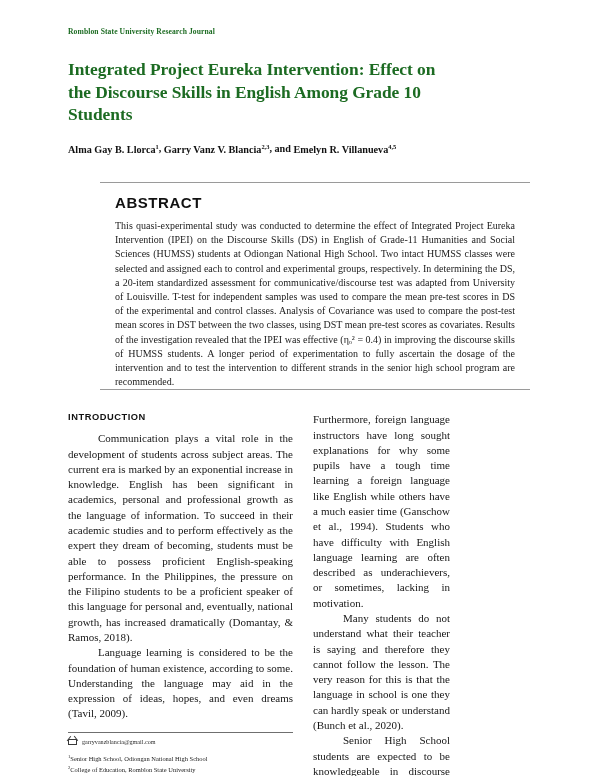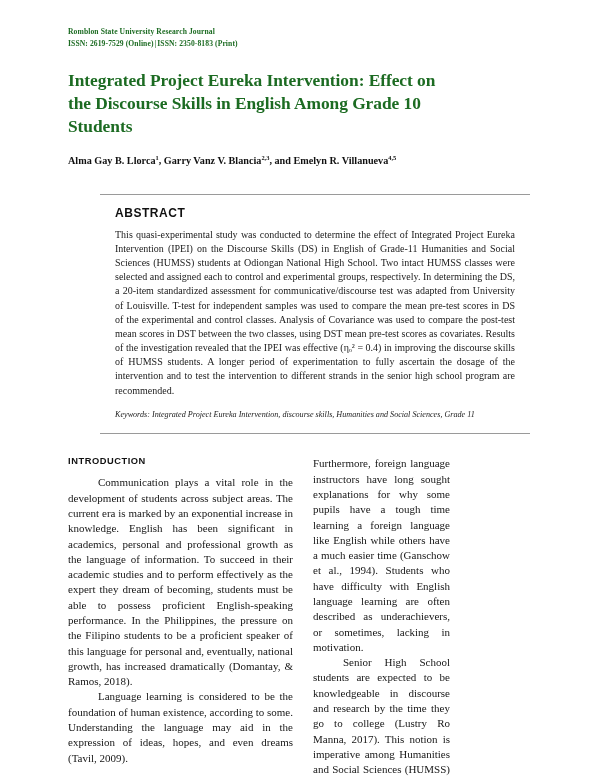--- a/index.html
+++ b/index.html
@@ -73,21 +73,21 @@
     box-sizing: border-box;
   }
   .rule {
     height: 0;
     border-top: 1.2px solid #9a9a9a;
     width: 430px;
   }
   .abstract-heading {
     font-family: "Liberation Sans", sans-serif;
     font-weight: bold;
-    font-size: 12px;
+    font-size: 15px;
     letter-spacing: 0.55px;
     margin: 11px 0 8px 15px;
     color: #111;
   }
   .abstract-body {
     font-family: "Liberation Serif", serif;
     font-size: 10px;
     line-height: 1.42;
     text-align: justify;
     color: #1a1a1a;
@@ -198,39 +198,34 @@
   }
 </style>
 </head>
 <body>
 
 <div class="page">
   <div class="inner">
 
     <div class="journal-header">
       <div>Romblon State University Research Journal</div>
-      <div><span>ISSN: 2619-7529 (Online)</span><span class="issn-sep">|</span><span>ISSN: 2350-8183 (Print)</span></div>
     </div>
 
     <h1 class="paper-title">Integrated Project Eureka Intervention: Effect on the Discourse Skills in English Among Grade 10 Students</h1>
 
     <div class="authors">
       <span>Alma Gay B. Llorca<sup>1</sup></span>, <span>Garry Vanz V. Blancia<sup>2,3</sup></span>, and <span>Emelyn R. Villanueva<sup>4,5</sup></span>
     </div>
 
     <div class="abstract-block">
       <div class="rule"></div>
       <div class="abstract-heading">ABSTRACT</div>
       <div class="abstract-body">
         <p>This quasi-experimental study was conducted to determine the effect of Integrated Project Eureka Intervention (IPEI) on the Discourse Skills (DS) in English of Grade-11 Humanities and Social Sciences (HUMSS) students at Odiongan National High School. Two intact HUMSS classes were selected and assigned each to control and experimental groups, respectively. In determining the DS, a 20-item standardized assessment for communicative/discourse test was adapted from University of Louisville. T-test for independent samples was used to compare the mean pre-test scores in DS of the experimental and control classes. Analysis of Covariance was used to compare the post-test mean scores in DST between the two classes, using DST mean pre-test scores as covariates. Results of the investigation revealed that the IPEI was effective (ηₒ² = 0.4) in improving the discourse skills of HUMSS students. A longer period of experimentation to fully ascertain the dosage of the intervention and to test the intervention to different strands in the senior high school program are recommended.</p>
       </div>
-      <div class="keywords">
-        <i>Keywords:</i>
-        <i>Integrated Project Eureka Intervention, discourse skills, Humanities and Social Sciences, Grade 11</i>
-      </div>
       <div class="rule abstract-bottom-rule"></div>
     </div>
 
     <div class="columns">
 
       <div class="col">
         <div class="section-heading">INTRODUCTION</div>
         <div class="body-text">
           <p class="indent">Communication plays a vital role in the development of students across subject areas. The current era is marked by an exponential increase in knowledge. English has been significant in academics, personal and professional growth as the language of information. To succeed in their academic studies and to perform effectively as the expert they dream of becoming, students must be able to possess proficient English-speaking performance. In the Philippines, the pressure on the Filipino students to be a proficient speaker of this language for personal and, eventually, national growth, has increased dramatically (Domantay, &amp; Ramos, 2018).</p>
           <p class="indent">Language learning is considered to be the foundation of human existence, according to some. Understanding the language may aid in the expression of ideas, hopes, and even dreams (Tavil, 2009).</p>
@@ -250,19 +245,20 @@
           <div><sup>4</sup>Graduate Education and Professional Studies, Romblon State University</div>
           <div><sup>5</sup>Office of the Vice President for Academic Affairs, Romblon State University</div>
         </div>
 
         <div class="received-line">Received 10 September 2022; Accepted 03 March 2022; Available online 7 April 2022</div>
       </div>
 
       <div class="col">
         <div class="body-text">
           <p>Furthermore, foreign language instructors have long sought explanations for why some pupils have a tough time learning a foreign language like English while others have a much easier time (Ganschow et al., 1994). Students who have difficulty with English language learning are often described as underachievers, or sometimes, lacking in motivation.</p>
+          <p class="indent">Many students do not understand what their teacher is saying and therefore they cannot follow the lesson. The very reason for this is that the language in school is one they can hardly speak or understand (Bunch et al., 2020).</p>
           <p class="indent">Senior High School students are expected to be knowledgeable in discourse and research by the time they go to college (Lustry Ro Manna, 2017). This notion is imperative among Humanities and Social Sciences (HUMSS) students since that this strand focuses on law, governance, public administration, and other fields which need discourse or communicative skills (De Vera &amp; De Vera, 2018). More so, most of the subjects are taught using English and, in that case, students who could not understand the language will not also express their ideas in a way that they will also be understood. However, it is observed by the researchers that majority of the students do not have the necessary skills related to discourse, one of the fields in English which is necessary in higher education studies and graduate school. Students must be able to have skills related to</p>
         </div>
       </div>
 
     </div>
   </div>
 </div>
 
 </body></html>

